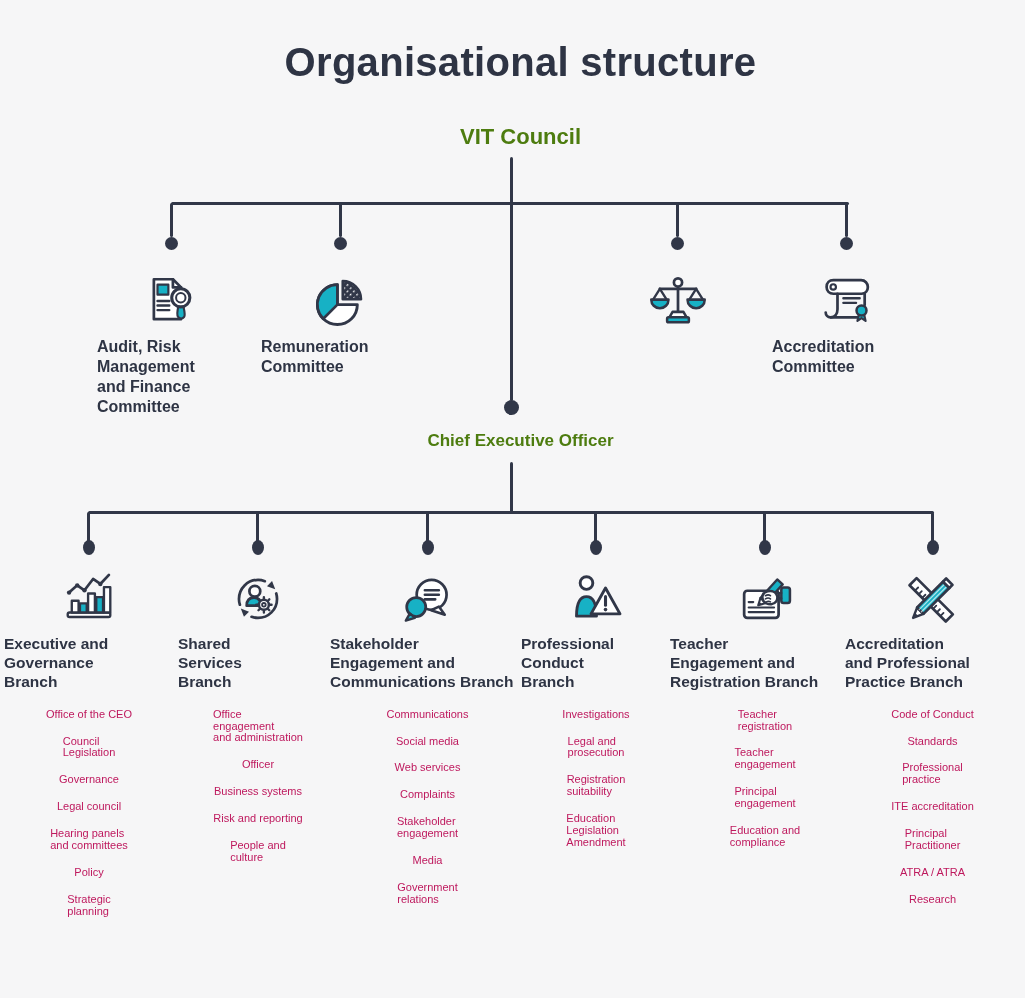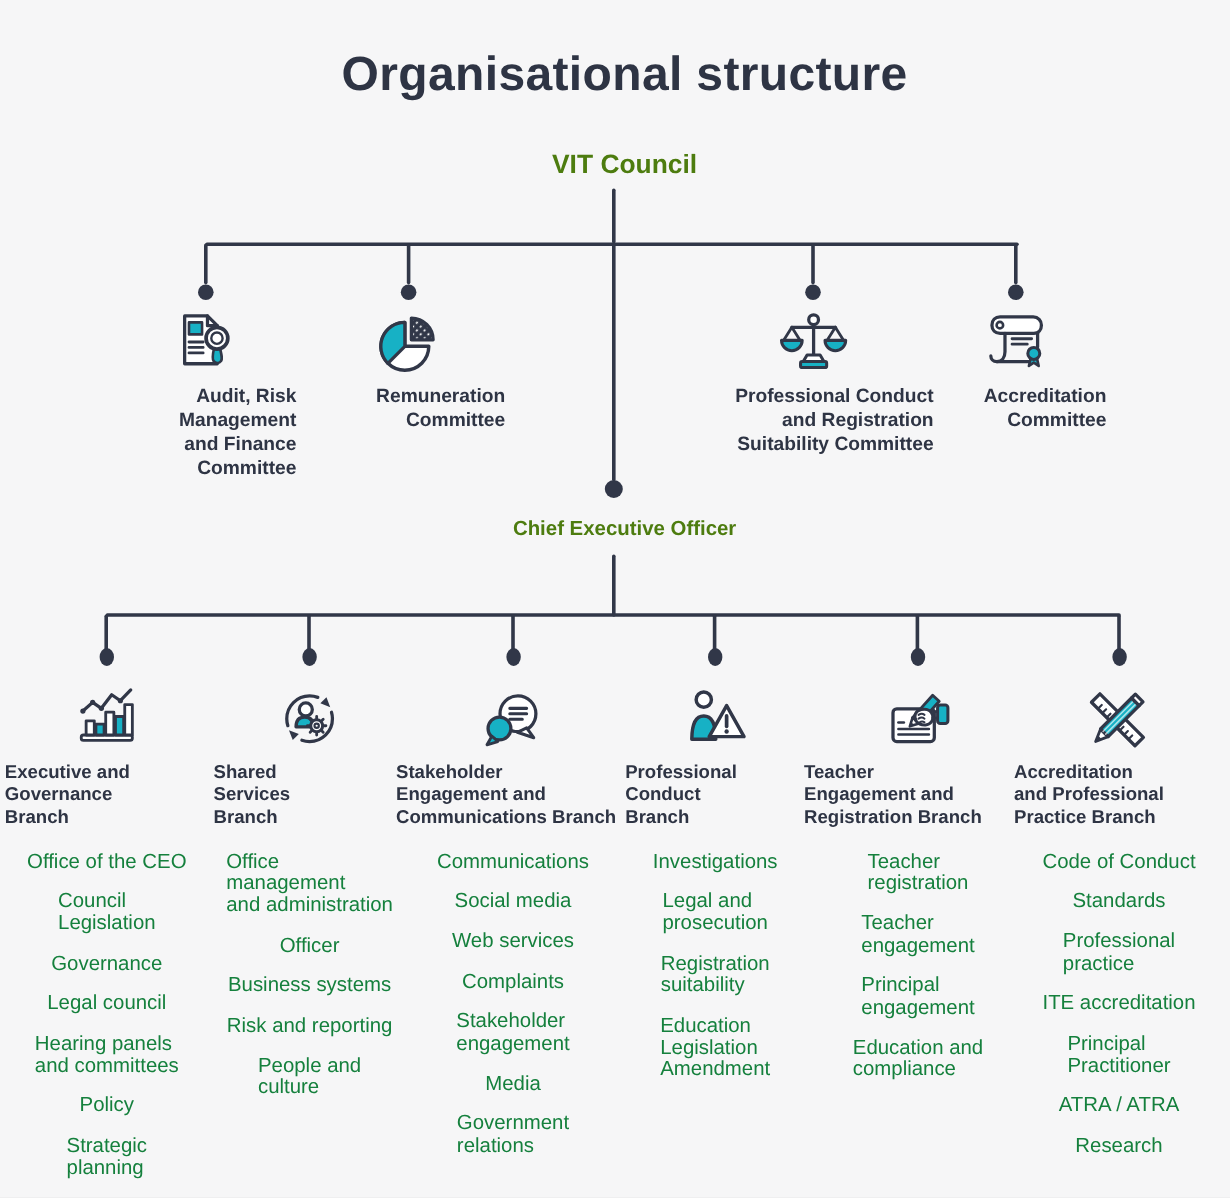--- a/index.html
+++ b/index.html
@@ -14,33 +14,33 @@
   .node-label{
     position:absolute;left:0;width:100%;text-align:center;
     font-weight:700;color:#4d7c0f;
   }
   .vit{top:124px;font-size:22px;}
   .ceo{top:431px;font-size:17px;}
   .line{position:absolute;background:#313748;border-radius:2px;}
   .line.v{width:3px;}
   .line.h{height:3px;}
   .dot{position:absolute;background:#313748;border-radius:50%;}
-  .committee{position:absolute;top:256px;text-align:right;}
+  .committee{position:absolute;top:272px;text-align:left;}
   .committee svg,.branch svg{display:block;margin:0 auto;}
   .clabel{
     margin-top:7px;font-weight:700;font-size:16px;line-height:1.25;
     white-space:pre-line;color:#2e3444;
   }
   .branch{position:absolute;top:569px;text-align:left;}
   .btitle{
     margin-top:8px;font-weight:700;font-size:15.5px;line-height:1.22;
     white-space:pre-line;color:#2e3444;
   }
   .items{margin-top:17px;display:flex;flex-direction:column;gap:15px;align-items:center;}
-  .item{font-size:17px;line-height:1.08;white-space:pre-line;color:#15803d;}
+  .item{font-size:11px;line-height:1.08;white-space:pre-line;color:#be185d;}
 </style>
 </head>
 <body>
 
 <div class="canvas">
 
   <h1 class="title">Organisational structure</h1>
 
   <div class="node-label vit">VIT Council</div>
 
@@ -112,23 +112,20 @@
       <path d="M32 16 V44"></path>
       <circle cx="32" cy="11.5" r="4.5" fill="#fff"></circle>
       <path d="M12 18.5 H52"></path>
       <path d="M12 18.5 L4.5 30.5 M12 18.5 L19.5 30.5" stroke-width="2.6"></path>
       <path d="M2.5 30.5 A9.5 9.5 0 0 0 21.5 30.5 Z" fill="#17b1c5" stroke-width="2.8"></path>
       <path d="M52 18.5 L44.5 30.5 M52 18.5 L59.5 30.5" stroke-width="2.6"></path>
       <path d="M42.5 30.5 A9.5 9.5 0 0 0 61.5 30.5 Z" fill="#17b1c5" stroke-width="2.8"></path>
       <path d="M26 44 H38 L41.5 50 H22.5 Z" fill="#fff" stroke-width="2.8"></path>
       <rect x="20" y="50" width="24" height="5.5" rx="1.5" fill="#17b1c5" stroke-width="2.8"></rect>
     </svg>
-    <div class="clabel">Professional Conduct
-and Registration
-Suitability Committee</div>
   </div>
 
   <div class="committee" style="left:772px;width:150px;">
     <svg width="58" height="58" viewBox="0 0 64 64" fill="none" stroke="#313748" stroke-width="3" stroke-linecap="round" stroke-linejoin="round">
       <path d="M17 9 C12.5 9 9.5 12 9.5 16.5 C9.5 21 12.5 24 17 24 H48 C52.5 24 55 20.5 55 16.5 C55 12.5 52 9 47.5 9 Z" fill="#fff"></path>
       <circle cx="16.8" cy="16.5" r="3" stroke-width="2.4"></circle>
       <path d="M21.5 24 V41 C21.5 46.5 18.5 50 14 50 C10.5 50 8.5 47.5 8.5 44.8"></path>
       <path d="M14 50 H45"></path>
       <path d="M51.5 24 V36.5"></path>
       <path d="M28 29 H46 M28 34 H42" stroke-width="2.6"></path>
@@ -179,21 +176,21 @@
       <path d="M19.5 40.5 Q19.5 31.5 27.5 31.5 Q35.5 31.5 35.5 40.5 Z" fill="#17b1c5"></path>
       <path d="M44 39.5 H47 M42.4 43.4 L44.5 45.5 M38.5 45 V48 M34.6 43.4 L32.5 45.5 M33 39.5 H30 M34.6 35.6 L32.5 33.5 M38.5 34 V31 M42.4 35.6 L44.5 33.5" stroke-width="2.6"></path>
       <circle cx="38.5" cy="39.5" r="5.5" fill="#fff" stroke-width="2.8"></circle>
       <circle cx="38.5" cy="39.5" r="2" stroke-width="2"></circle>
     </svg>
     <div class="btitle">Shared
 Services
 Branch</div>
     <div class="items">
       <div class="item">Office
-management
+engagement
 and administration</div>
       <div class="item">Officer</div>
       <div class="item">Business systems</div>
       <div class="item">Risk and reporting</div>
       <div class="item">People and
 culture</div>
     </div>
   </div>
 
   <div class="branch" style="left:330px;width:195px;">

